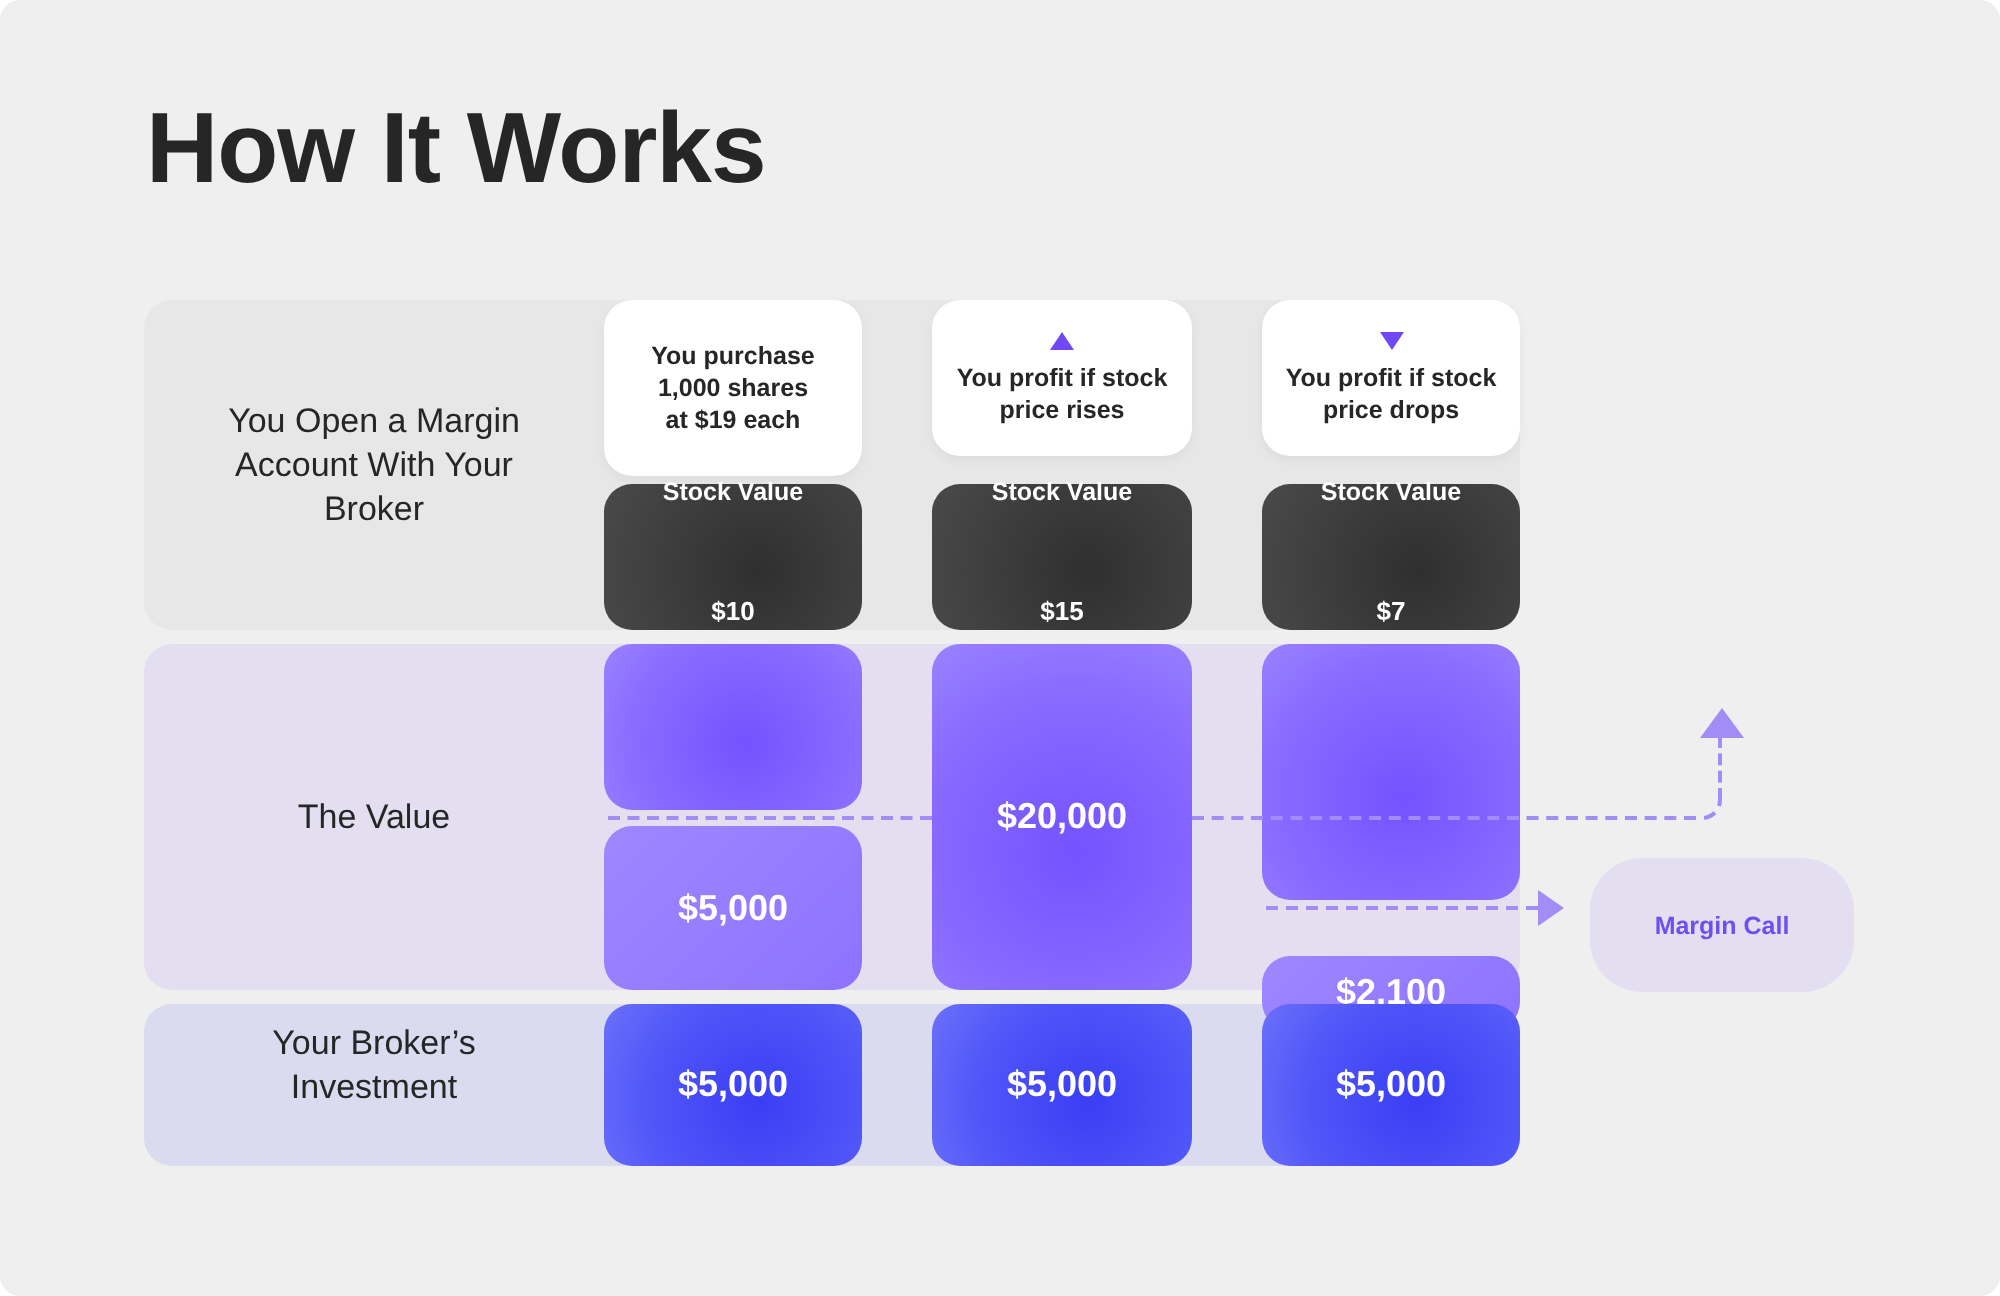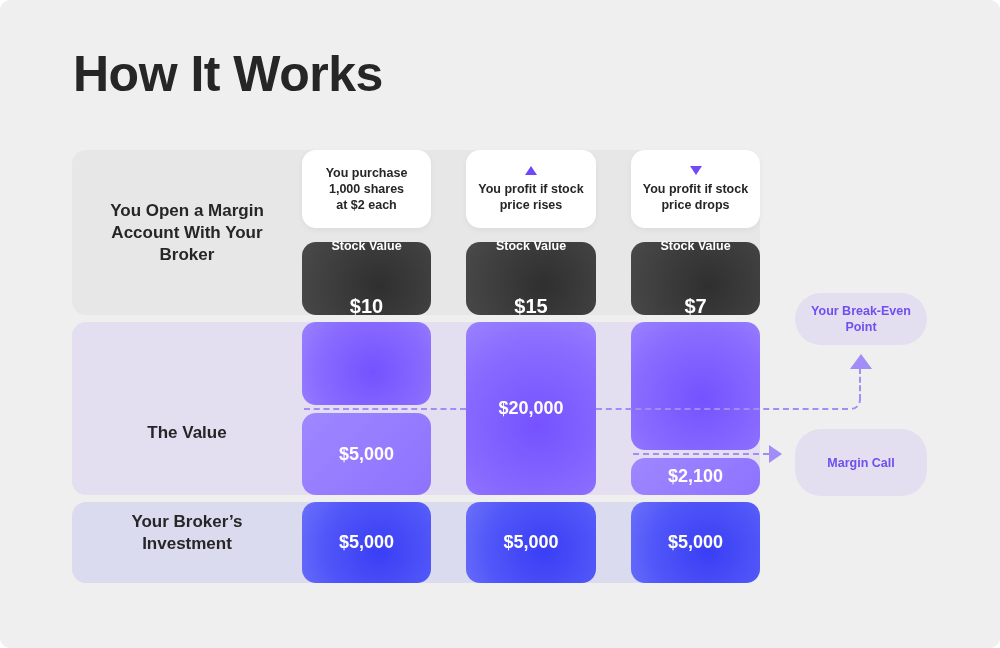--- a/index.html
+++ b/index.html
@@ -7,29 +7,29 @@
          font-family: "Liberation Sans", "DejaVu Sans", sans-serif; }
   .card { position: absolute; left: 0; top: 0; width: 1000px; height: 648px;
           background: #efefef; border-radius: 10px; }
   .title { position: absolute; left: 73px; top: 44px; font-size: 50px; font-weight: 700;
            color: #262626; letter-spacing: -0.5px; line-height: 60px; margin: 0; }
   .row-bg { position: absolute; left: 72px; width: 688px; border-radius: 14px; }
   .row1 { top: 150px; height: 165px; background: #e7e7e7; }
   .row2 { top: 322px; height: 173px; background: #e3dff0; }
   .row3 { top: 502px; height: 81px;  background: #dbdbf0; }
   .row-label { position: absolute; left: 72px; width: 230px; display: flex; align-items: center;
-               justify-content: center; text-align: center; font-weight: 700; color: #262626;
+               justify-content: center; text-align: center; font-weight: 400; color: #262626;
                font-size: 17px; line-height: 22px; }
   .box { position: absolute; border-radius: 14px; display: flex; flex-direction: column;
          align-items: center; justify-content: center; text-align: center; box-sizing: border-box; }
   .white { background: #ffffff; color: #262626; font-size: 12.5px; font-weight: 700; line-height: 16px;
            box-shadow: 0 2px 6px rgba(0,0,0,0.05); }
   .dark { background: radial-gradient(circle at 60% 60%, #2f2f2f 0%, #4a4a4a 100%); color: #ffffff; gap: 21px; }
   .dark .lbl { font-size: 12.5px; font-weight: 700; line-height: 16px; }
-  .dark .val { font-size: 20px; font-weight: 700; line-height: 26px; margin-top: 18px; }
+  .dark .val { font-size: 13px; font-weight: 700; line-height: 26px; margin-top: 18px; }
   .purple { background: radial-gradient(circle at 55% 60%, #7552ff 0%, #8a6cff 65%, #9a82ff 100%);
             color: #ffffff; font-size: 18px; font-weight: 700; }
   .purple-light { background: linear-gradient(135deg, #9e87ff 0%, #8e72ff 100%); color:#fff;
                   font-size: 18px; font-weight: 700; }
   .blue { background: radial-gradient(circle at 60% 60%, #3a3ef5 0%, #5056f8 60%, #6c70fa 100%);
           color: #ffffff; font-size: 18px; font-weight: 700; }
   .tri-up { width: 0; height: 0; border-left: 6px solid transparent; border-right: 6px solid transparent;
             border-bottom: 9px solid #7048f5; margin-bottom: 6px; }
   .tri-down { width: 0; height: 0; border-left: 6px solid transparent; border-right: 6px solid transparent;
               border-top: 9px solid #7048f5; margin-bottom: 6px; }
@@ -52,32 +52,32 @@
 
   <h1 class="title">How It Works</h1>
 
   <div class="row-bg row1"></div>
   <div class="row-bg row2"></div>
   <div class="row-bg row3"></div>
 
   <div class="row-label" style="top:150px;height:165px;">
     <span style="width:175px;">You Open a Margin Account With Your Broker</span>
   </div>
-  <div class="row-label" style="top:322px;height:173px;flex-direction:column;margin-top:24px;">
+  <div class="row-label" style="top:322px;height:173px;flex-direction:column;">
     <span>The Value</span>
   </div>
   <div class="row-label" style="top:502px;height:61px;flex-direction:column;">
     <span>Your Broker’s</span>
     <span>Investment</span>
   </div>
 
-  <div class="box white" style="left:302px;top:150px;width:129px;height:78px;">
+  <div class="box white" style="left:302px;top:150px;width:129px;height:88px;">
     <span>You purchase</span>
     <span>1,000 shares</span>
-    <span>at $2 each</span>
+    <span>at $19 each</span>
   </div>
   <div class="box dark" style="left:302px;top:242px;width:129px;height:73px;">
     <span class="lbl">Stock Value</span>
     <span class="val">$10</span>
   </div>
   <div class="box purple" style="left:302px;top:322px;width:129px;height:83px;"></div>
   <div class="box purple-light" style="left:302px;top:413px;width:129px;height:82px;">
     <span>$5,000</span>
   </div>
   <div class="box blue" style="left:302px;top:502px;width:129px;height:81px;">
@@ -103,37 +103,33 @@
   <div class="box white" style="left:631px;top:150px;width:129px;height:78px;">
     <div class="tri-down"></div>
     <span>You profit if stock</span>
     <span>price drops</span>
   </div>
   <div class="box dark" style="left:631px;top:242px;width:129px;height:73px;">
     <span class="lbl">Stock Value</span>
     <span class="val">$7</span>
   </div>
   <div class="box purple" style="left:631px;top:322px;width:129px;height:128px;"></div>
-  <div class="box purple-light" style="left:631px;top:458px;width:129px;height:37px;">
+  <div class="box purple-light" style="left:631px;top:478px;width:129px;height:37px;">
     <span>$2,100</span>
   </div>
   <div class="box blue" style="left:631px;top:502px;width:129px;height:81px;">
     <span>$5,000</span>
   </div>
 
   <div class="dash-h" style="left:304px;top:408px;width:162px;"></div>
   <div class="dash-h" style="left:596px;top:408px;width:252px;"></div>
   <div class="curve" style="left:849px;top:398px;"></div>
   <div class="dash-v" style="left:859px;top:368px;height:32px;"></div>
   <div class="arrow-up" style="left:850px;top:354px;"></div>
 
   <div class="dash-h" style="left:633px;top:453px;width:136px;"></div>
   <div class="arrow-right" style="left:769px;top:445px;"></div>
 
-  <div class="pill" style="top:293px;height:52px;flex-direction:column;">
-    <span>Your Break-Even</span>
-    <span>Point</span>
-  </div>
   <div class="pill" style="top:429px;height:67px;">
     <span>Margin Call</span>
   </div>
 
 </div>
 
 </body></html>

